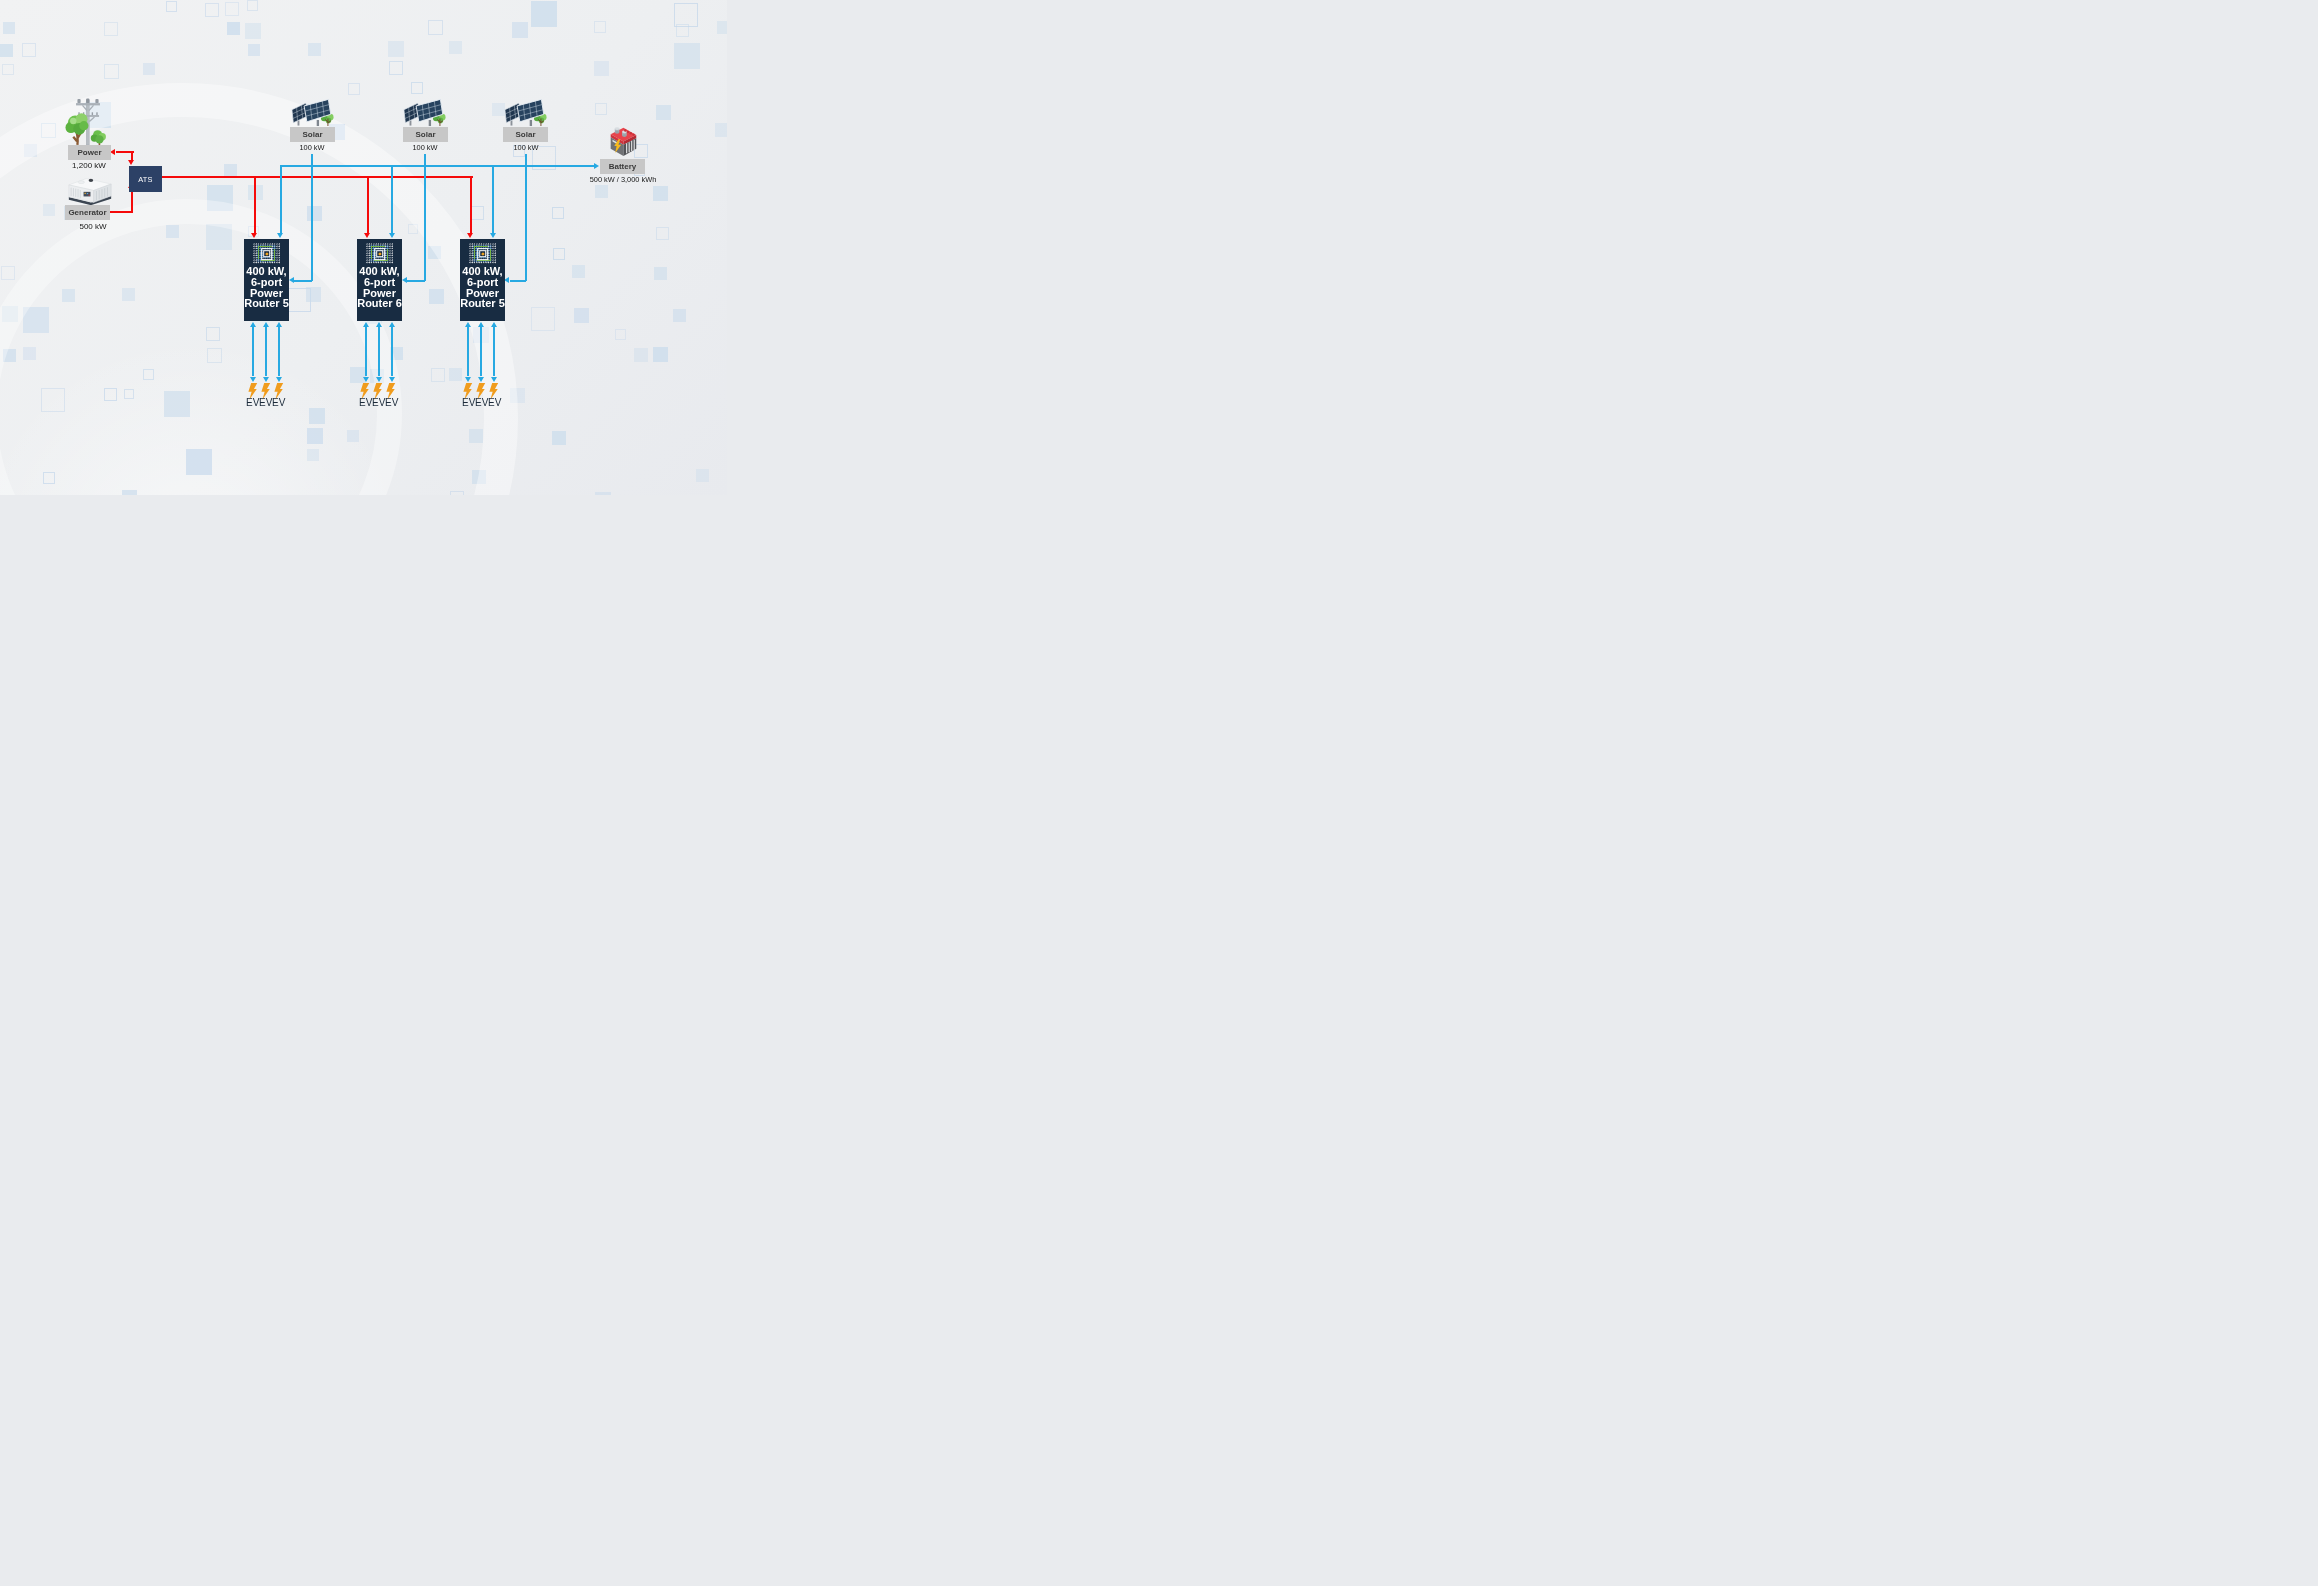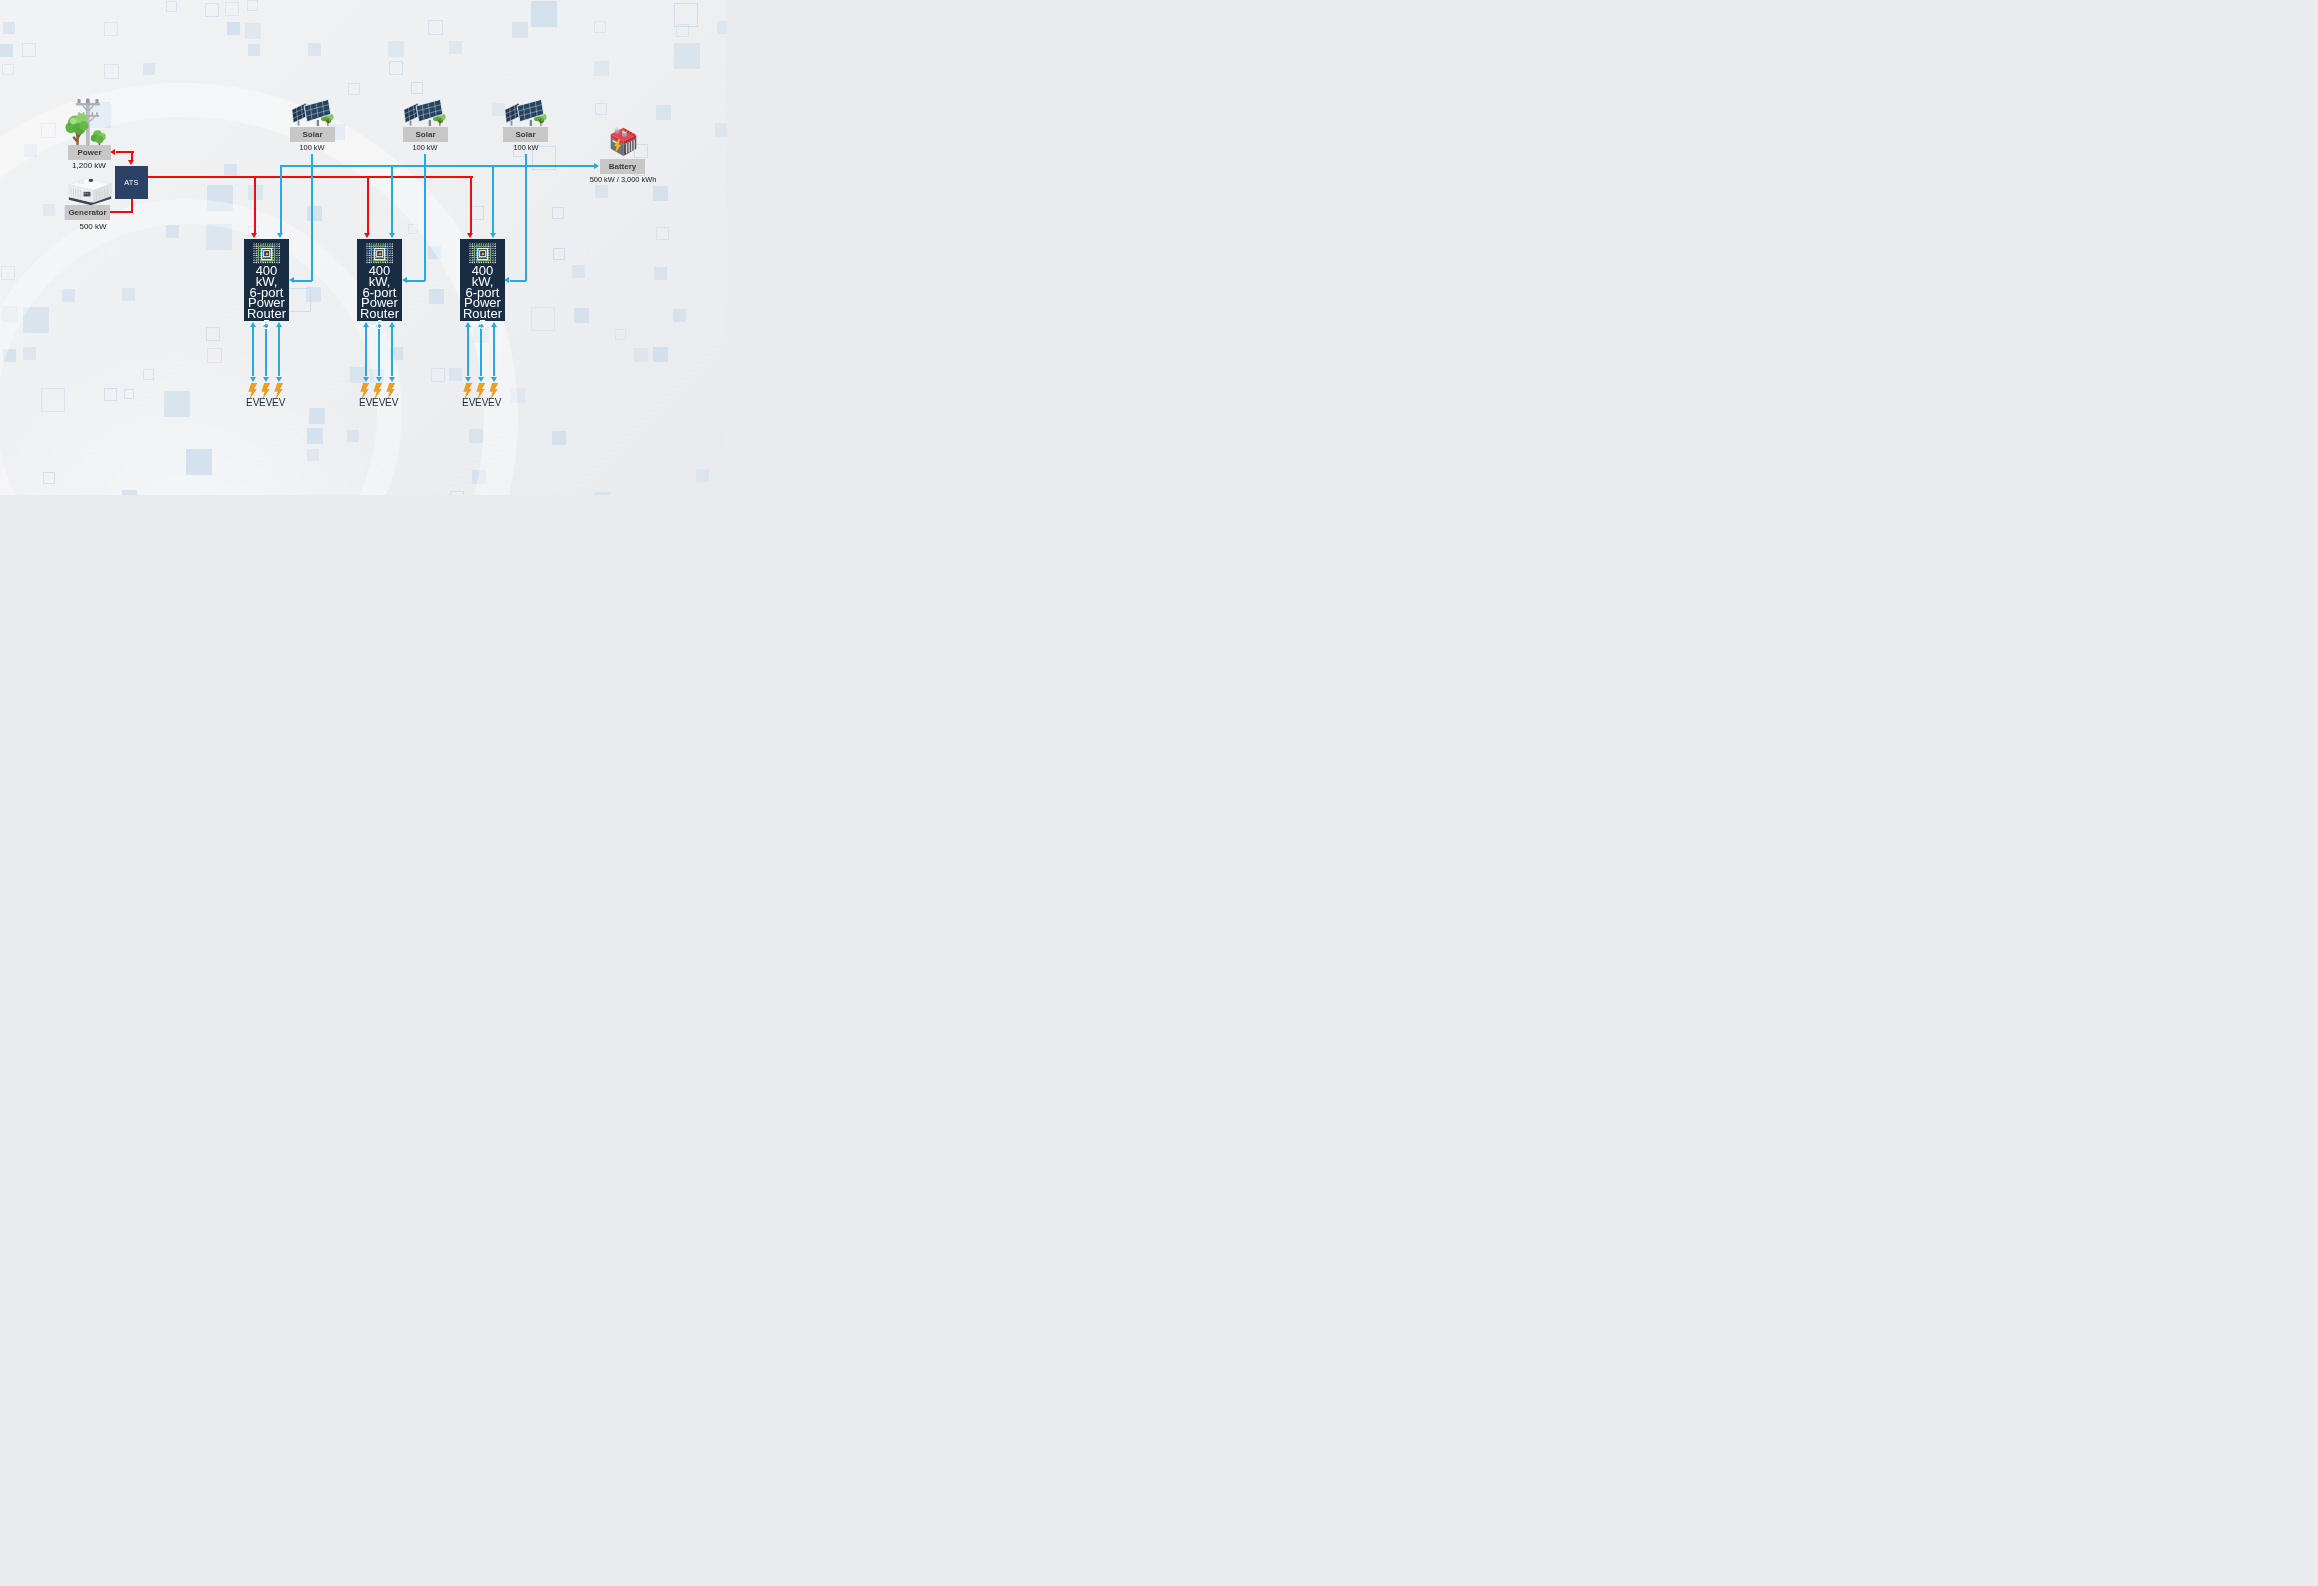--- a/index.html
+++ b/index.html
@@ -39,21 +39,21 @@
   .cap{position:absolute;z-index:6;color:#161616;font-size:8px;text-align:center;}
   .ats{
     position:absolute;z-index:6;background:var(--atsbg);color:#fff;
     display:flex;align-items:center;justify-content:center;
     font-size:7.4px;letter-spacing:0.2px;
   }
   .router{
     position:absolute;z-index:6;background:var(--routerbg);color:#fff;
     width:45px;height:82px;text-align:center;
   }
-  .rline{font-size:13px;line-height:10.7px;color:#fff;}
+  .rline{font-size:11px;line-height:10.7px;color:#fff;font-weight:bold;}
   .evt{position:absolute;z-index:6;color:var(--evtx);font-size:10px;text-align:center;width:19.5px;}
   
   .chip{position:relative;width:27px;height:21.3px;margin:4.2px auto 1.9px;}
   .chip .dots{position:absolute;inset:0;
     background-image:radial-gradient(circle at 0.9px 0.9px, rgba(255,255,255,.9) 0.5px, transparent 0.7px);
     background-size:2.3px 2.3px;}
   .chip .dotsb{position:absolute;left:4.2px;right:4.2px;top:2.3px;bottom:2.3px;
     background-image:radial-gradient(circle at 0.9px 0.9px, #5aa0d8 0.6px, transparent 0.7px);
     background-size:2.3px 2.3px;}
   .chip .br1{position:absolute;left:5.1px;top:3.2px;width:13.4px;height:11.6px;
@@ -296,21 +296,21 @@
     <rect x="36" y="36" width="15" height="10" fill="#434c58"></rect>
     <rect x="38" y="38" width="3" height="2.5" fill="#e8b13a"></rect>
       <rect x="43" y="38.5" width="3" height="2.5" fill="#5aa0d8"></rect>
       <rect x="47" y="42" width="2.5" height="2.5" fill="#d04040"></rect>
   </svg>
   <div class="labelbox" style="left:65px;top:205px;width:45px;height:15.3px">
       <span>Generator</span>
     </div>
   <div class="cap" style="left:58px;top:222px;width:70px">500 kW</div>
 
-  <div class="ats" style="left:115px;top:166px;width:33px;height:33px">
+  <div class="ats" style="left:129px;top:166px;width:33px;height:26px">
       <span>ATS</span>
     </div>
 
   <div id="solars">
 <svg class="node" style="left:291px;top:97px" width="43" height="30" viewBox="0 0 92 64">
   <circle cx="76" cy="37" r="9" fill="#6abf4b"></circle>
         <circle cx="84" cy="43" r="7" fill="#83cd60"></circle>
   <circle cx="71" cy="45" r="7" fill="#55a93d"></circle>
         <circle cx="80" cy="50" r="6" fill="#5fb246"></circle>
   <path d="M79 62 L79 46 M79 53 L73 48 M79 55 L85 51" stroke="#6e4526" stroke-width="2" fill="none"></path>

